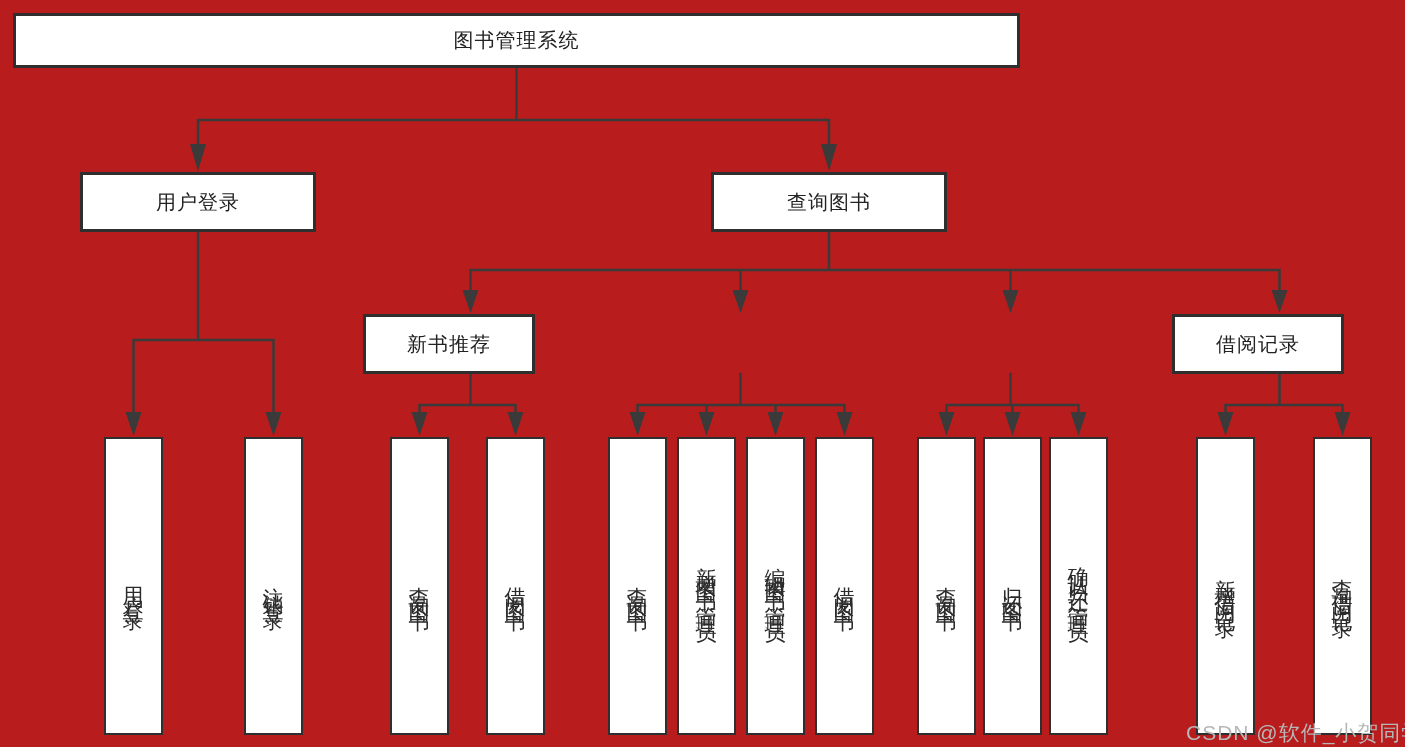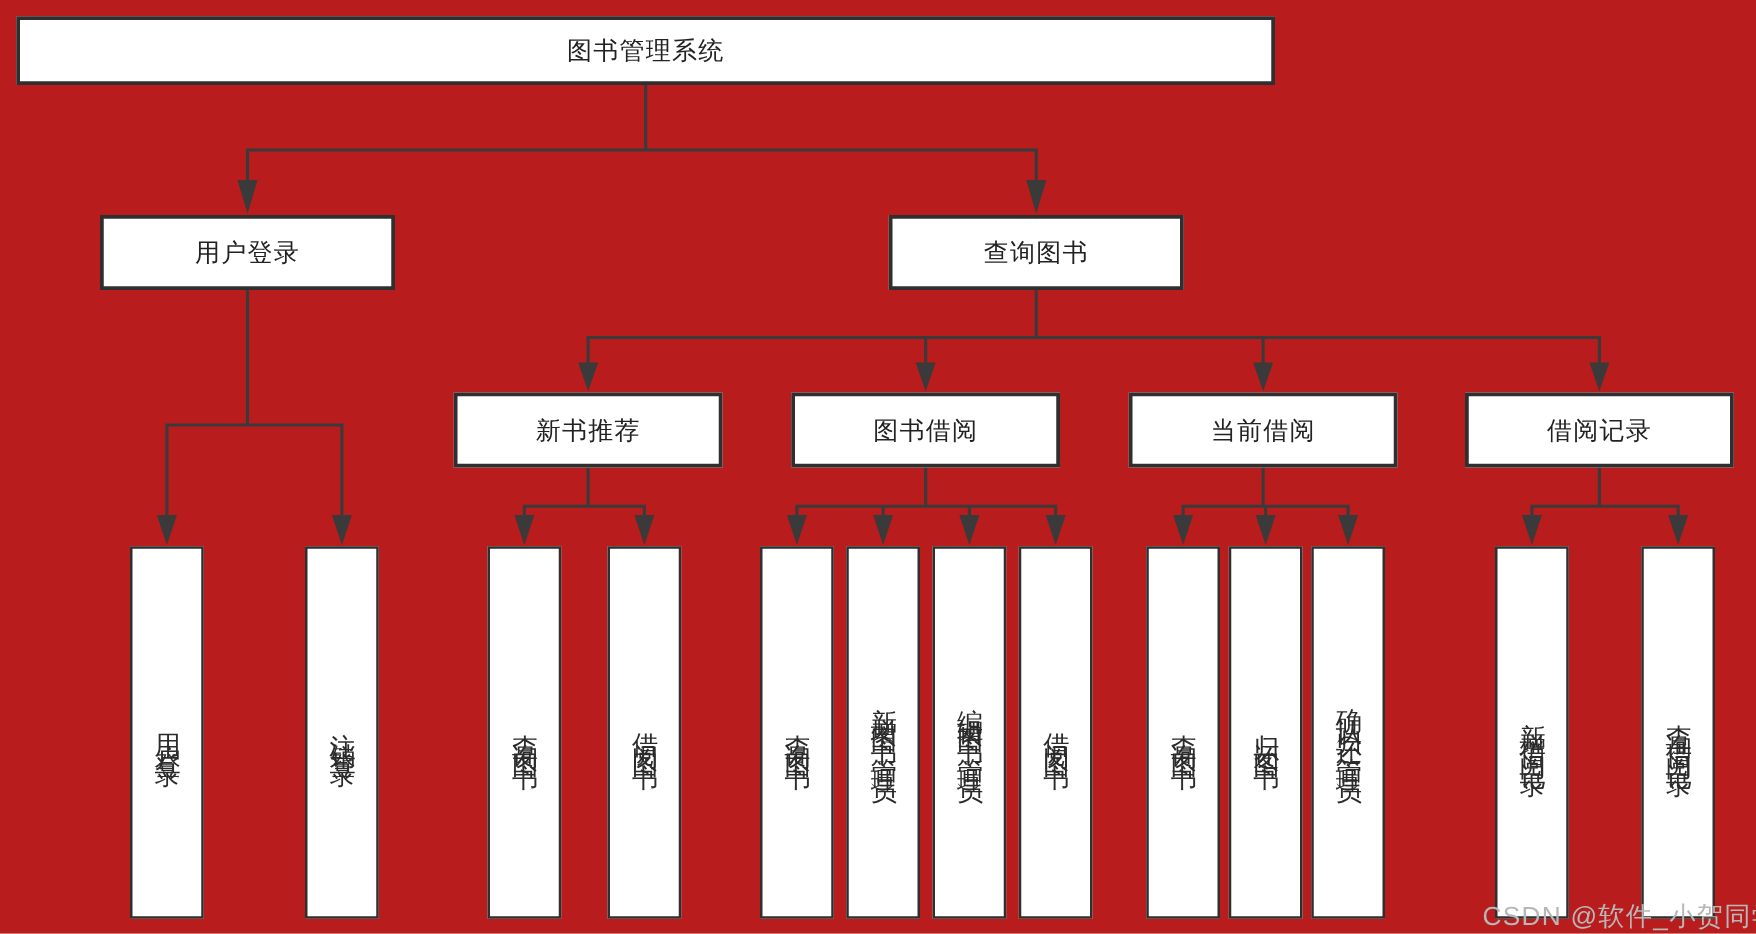--- a/index.html
+++ b/index.html
@@ -33,21 +33,21 @@
     justify-content: center;
     color: #222222;
     font-size: 20px;
     letter-spacing: 1px;
     white-space: nowrap;
   }
   .node.root  { left: 13px;  top: 13px;  width: 1007px; height: 55px; }
   .node.lv2   { top: 172px; width: 236px; height: 60px; }
   .node.lv2.a { left: 80px; }
   .node.lv2.b { left: 711px; }
-  .node.lv3   { top: 314px; width: 215px; height: 60px; }
+  .node.lv3   { top: 314px; width: 172px; height: 60px; }
   .node.lv3.c1 { left: 363px; }
   .node.lv3.c2 { left: 633px; }
   .node.lv3.c3 { left: 903px; }
   .node.lv3.c4 { left: 1172px; }
   .leaf {
     position: absolute;
     box-sizing: border-box;
     top: 437px;
     width: 59px;
     height: 298px;
@@ -112,22 +112,20 @@
       <polygon points="1334.5,412 1350.5,412 1342.5,436"></polygon>
     </g>
   </svg>
 
   <div class="node root">图书管理系统</div>
 
   <div class="node lv2 a">用户登录</div>
   <div class="node lv2 b">查询图书</div>
 
   <div class="node lv3 c1">新书推荐</div>
-  <div class="node lv3 c2">图书借阅</div>
-  <div class="node lv3 c3">当前借阅</div>
   <div class="node lv3 c4">借阅记录</div>
 
   <div class="leaf" style="left:104px">
     <span>用户登录</span>
   </div>
   <div class="leaf" style="left:244px">
     <span>注销登录</span>
   </div>
   <div class="leaf" style="left:390px">
     <span>查询图书</span>

